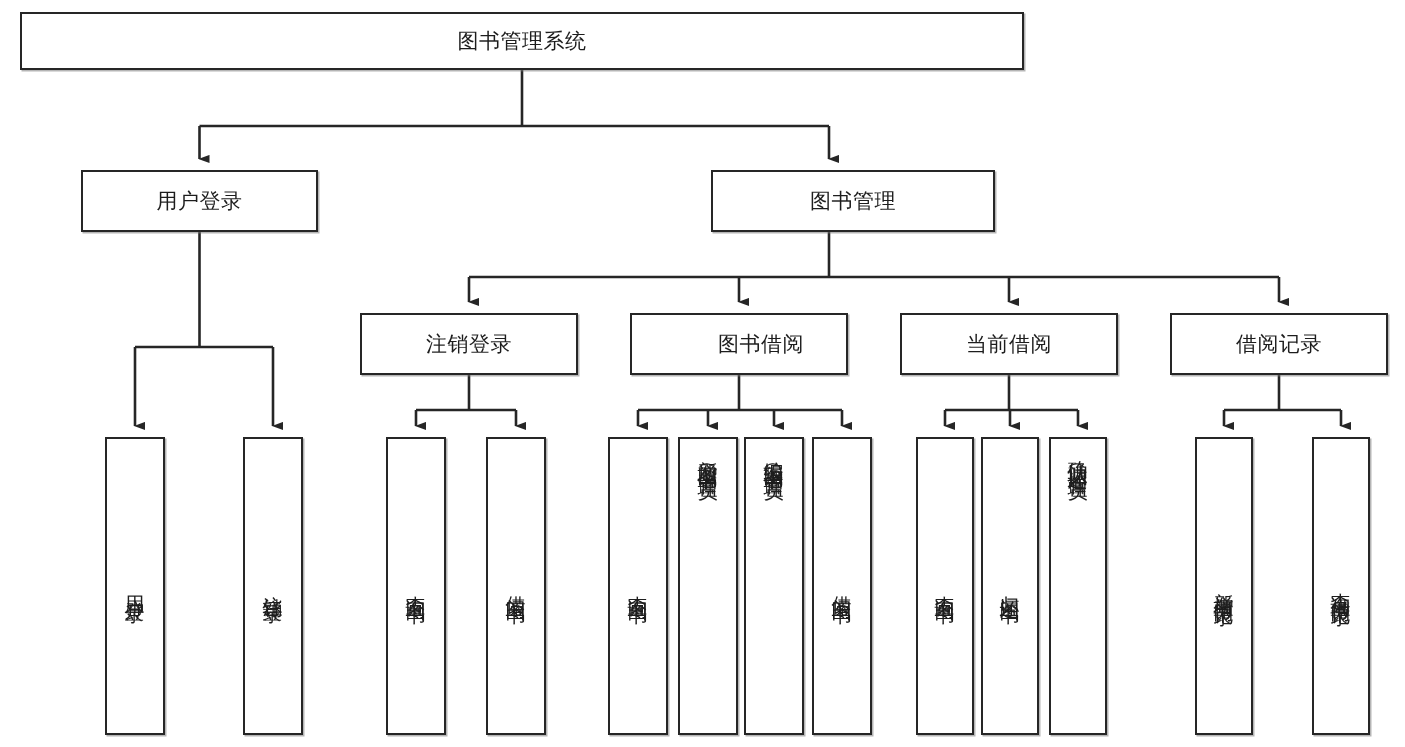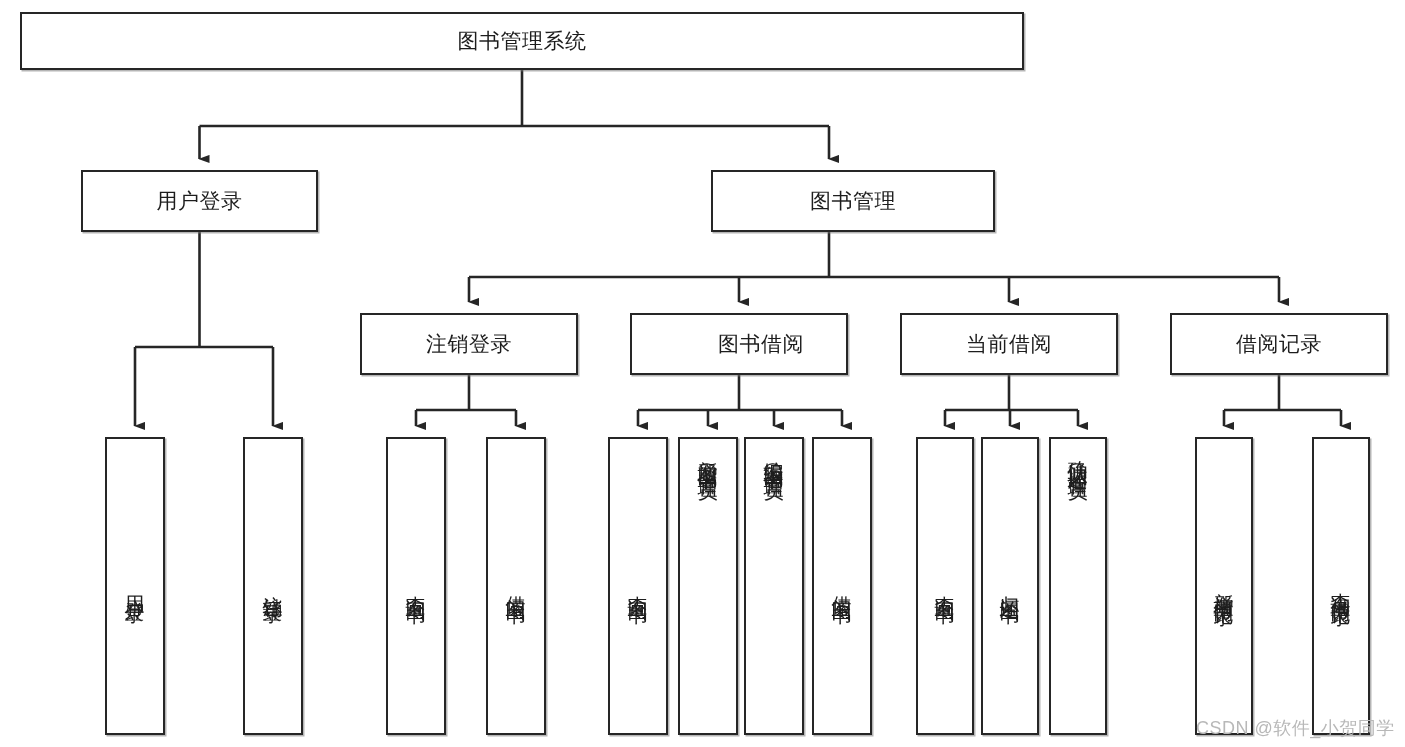--- a/index.html
+++ b/index.html
@@ -177,15 +177,14 @@
         <span class="node-label">确认归还（管理员）</span>
       </div>
       <div class="node vertical center-text" style="left: 1195px; top: 437px; width: 58px; height: 298px;">
         <span class="node-label">新增借阅记录</span>
       </div>
       <div class="node vertical center-text" style="left: 1312px; top: 437px; width: 58px; height: 298px;">
         <span class="node-label">查询借阅记录</span>
       </div>
     </div>
 
-  <div class="watermark" style="left:1196px; top:716px;">CSDN @软件_小贺同学</div>
 
 </div>
 
 </body></html>

